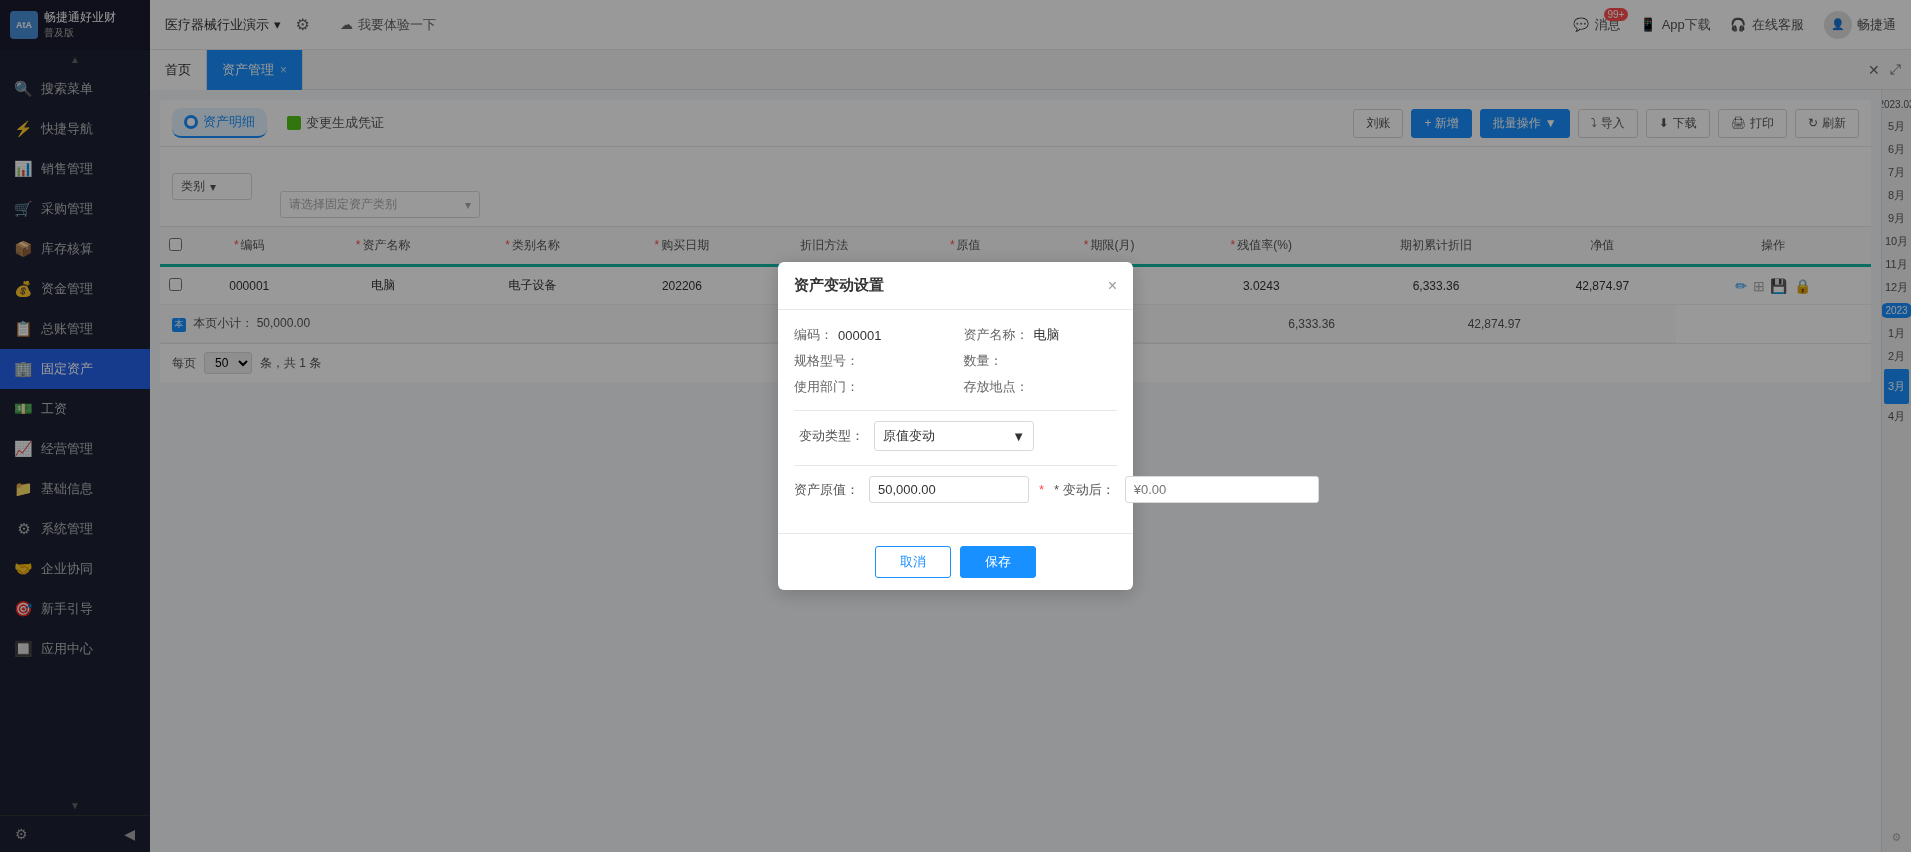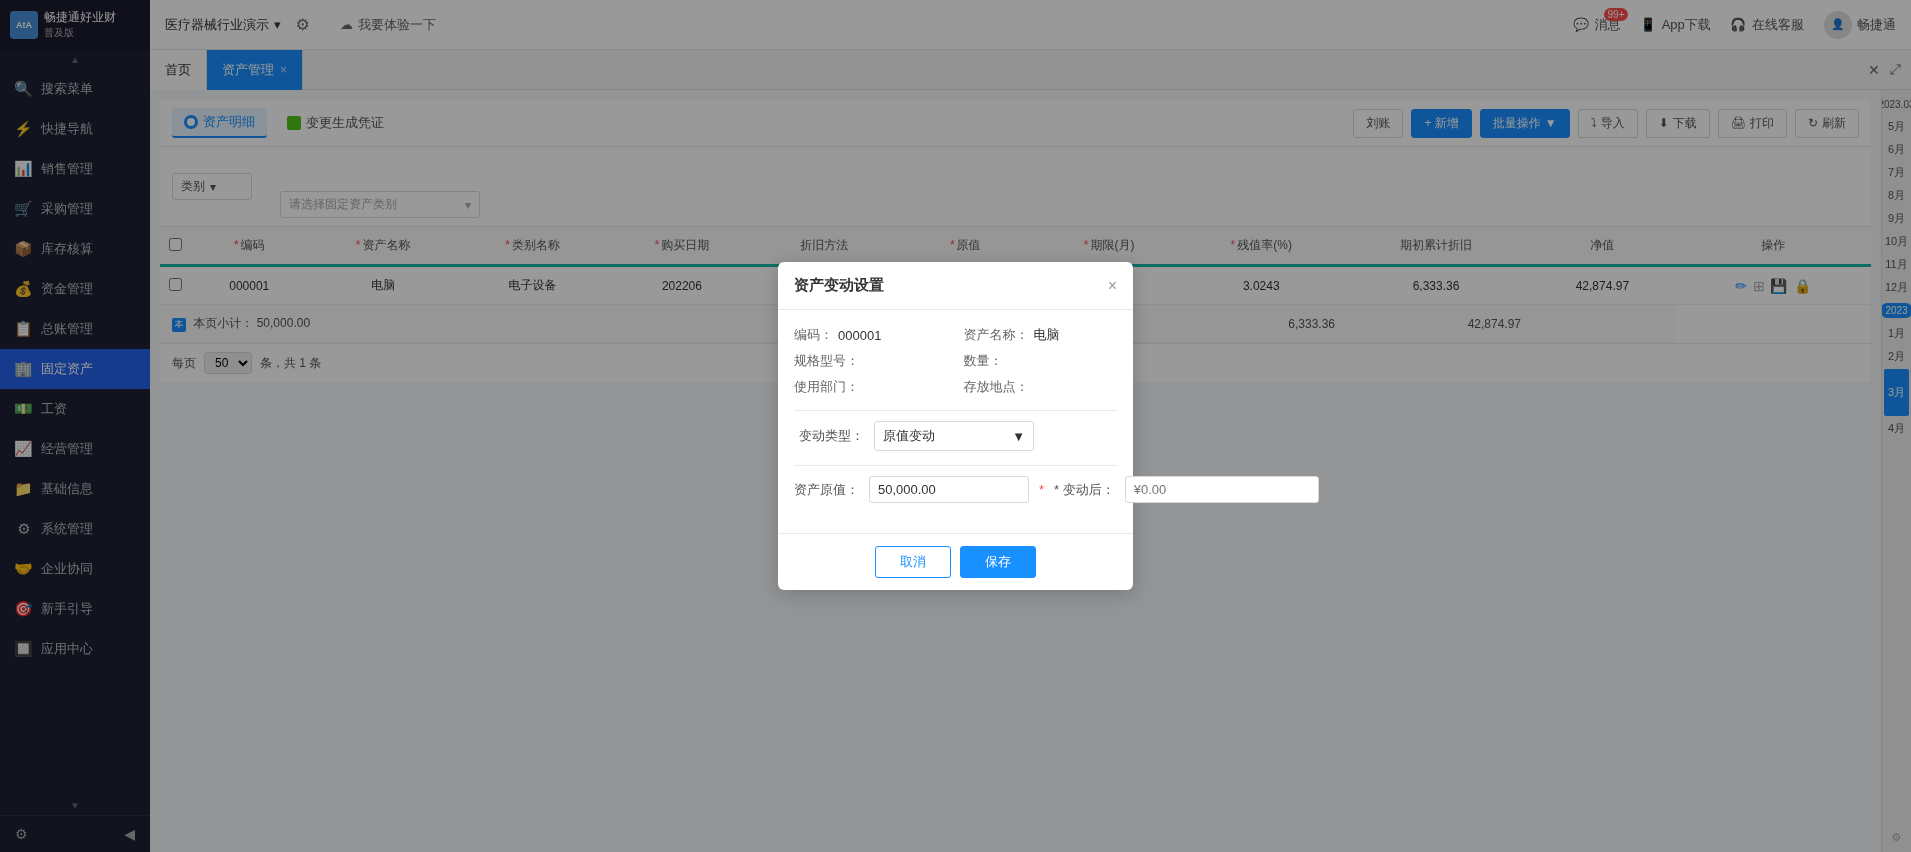--- a/index.html
+++ b/index.html
@@ -44,21 +44,21 @@
     .tabbar-right-btn { cursor: pointer; color: #666; font-size: 14px; }
 
     
     .content { flex: 1; overflow: hidden; display: flex; position: relative; background: #f5f7fa; }
 
     
     .page-main { flex: 1; padding: 10px; overflow: auto; }
 
     
     .toolbar { background: #fff; border-radius: 4px 4px 0 0; border-bottom: 1px solid #e8e8e8; display: flex; align-items: center; padding: 8px 12px; gap: 8px; }
-    .toolbar-tab { display: flex; align-items: center; gap: 5px; padding: 5px 12px; border-radius: 3px; cursor: pointer; font-size: 13px; color: #555; }
+    .toolbar-tab { display: flex; align-items: center; gap: 5px; padding: 5px 12px; border-radius: 9px; cursor: pointer; font-size: 13px; color: #555; }
     .toolbar-tab.active { background: #e6f4ff; color: #1890ff; border-bottom: 2px solid #1890ff; }
     .toolbar-tab-icon { width: 14px; height: 14px; background: #1890ff; border-radius: 50%; display: flex; align-items: center; justify-content: center; }
     .toolbar-tab-icon2 { width: 14px; height: 14px; background: #52c41a; border-radius: 2px; display: flex; align-items: center; justify-content: center; }
     .toolbar-right { margin-left: auto; display: flex; align-items: center; gap: 8px; }
     .btn { padding: 5px 12px; border-radius: 3px; cursor: pointer; font-size: 12px; border: 1px solid #d9d9d9; background: #fff; color: #555; display: flex; align-items: center; gap: 4px; }
     .btn-primary { background: #1890ff; color: #fff; border-color: #1890ff; }
     .btn-ledger { background: #fff; border-color: #d9d9d9; color: #555; }
     .btn-batch { background: #1890ff; color: #fff; border-color: #1890ff; }
 
     
@@ -75,21 +75,21 @@
     .subtotal-row td { background: #fafafa; color: #555; text-align: right; font-size: 12px; }
     .subtotal-icon { width: 14px; height: 14px; background: #1890ff; color: white; font-size: 9px; display: inline-flex; align-items: center; justify-content: center; border-radius: 2px; margin-right: 4px; }
     .action-icons { display: flex; align-items: center; justify-content: center; gap: 6px; }
     .action-icon { cursor: pointer; color: #1890ff; font-size: 14px; }
     .action-icon.gray { color: #aaa; }
 
     
     .right-sidebar { width: 30px; background: #f0f0f0; border-left: 1px solid #e0e0e0; display: flex; flex-direction: column; align-items: center; padding-top: 5px; font-size: 11px; color: #555; gap: 2px; overflow-y: auto; }
     .cal-year { background: #1890ff; color: white; padding: 2px 4px; border-radius: 6px; font-size: 10px; margin: 3px 0; writing-mode: horizontal-tb; }
     .cal-month { padding: 3px 2px; cursor: pointer; color: #555; font-size: 11px; }
-    .cal-month.active { background: #1890ff; color: white; border-radius: 2px; padding: 16px 4px; }
+    .cal-month.active { background: #1890ff; color: white; border-radius: 2px; padding: 10px 4px; }
     .cal-settings { margin-top: auto; color: #aaa; cursor: pointer; padding: 8px 0; }
 
     
     .pagination { background: #fff; border-top: 1px solid #e8e8e8; padding: 8px 12px; display: flex; align-items: center; gap: 8px; font-size: 12px; color: #555; }
     .page-size-select { border: 1px solid #d9d9d9; border-radius: 3px; padding: 2px 6px; font-size: 12px; }
 
     
     .modal-overlay { position: fixed; top: 0; left: 0; right: 0; bottom: 0; background: rgba(0,0,0,0.4); display: flex; align-items: center; justify-content: center; z-index: 1000; }
     .modal { background: #fff; border-radius: 6px; width: 355px; padding: 0; box-shadow: 0 4px 20px rgba(0,0,0,0.2); }
     .modal-header { padding: 14px 16px; border-bottom: 1px solid #e8e8e8; display: flex; align-items: center; justify-content: space-between; }

